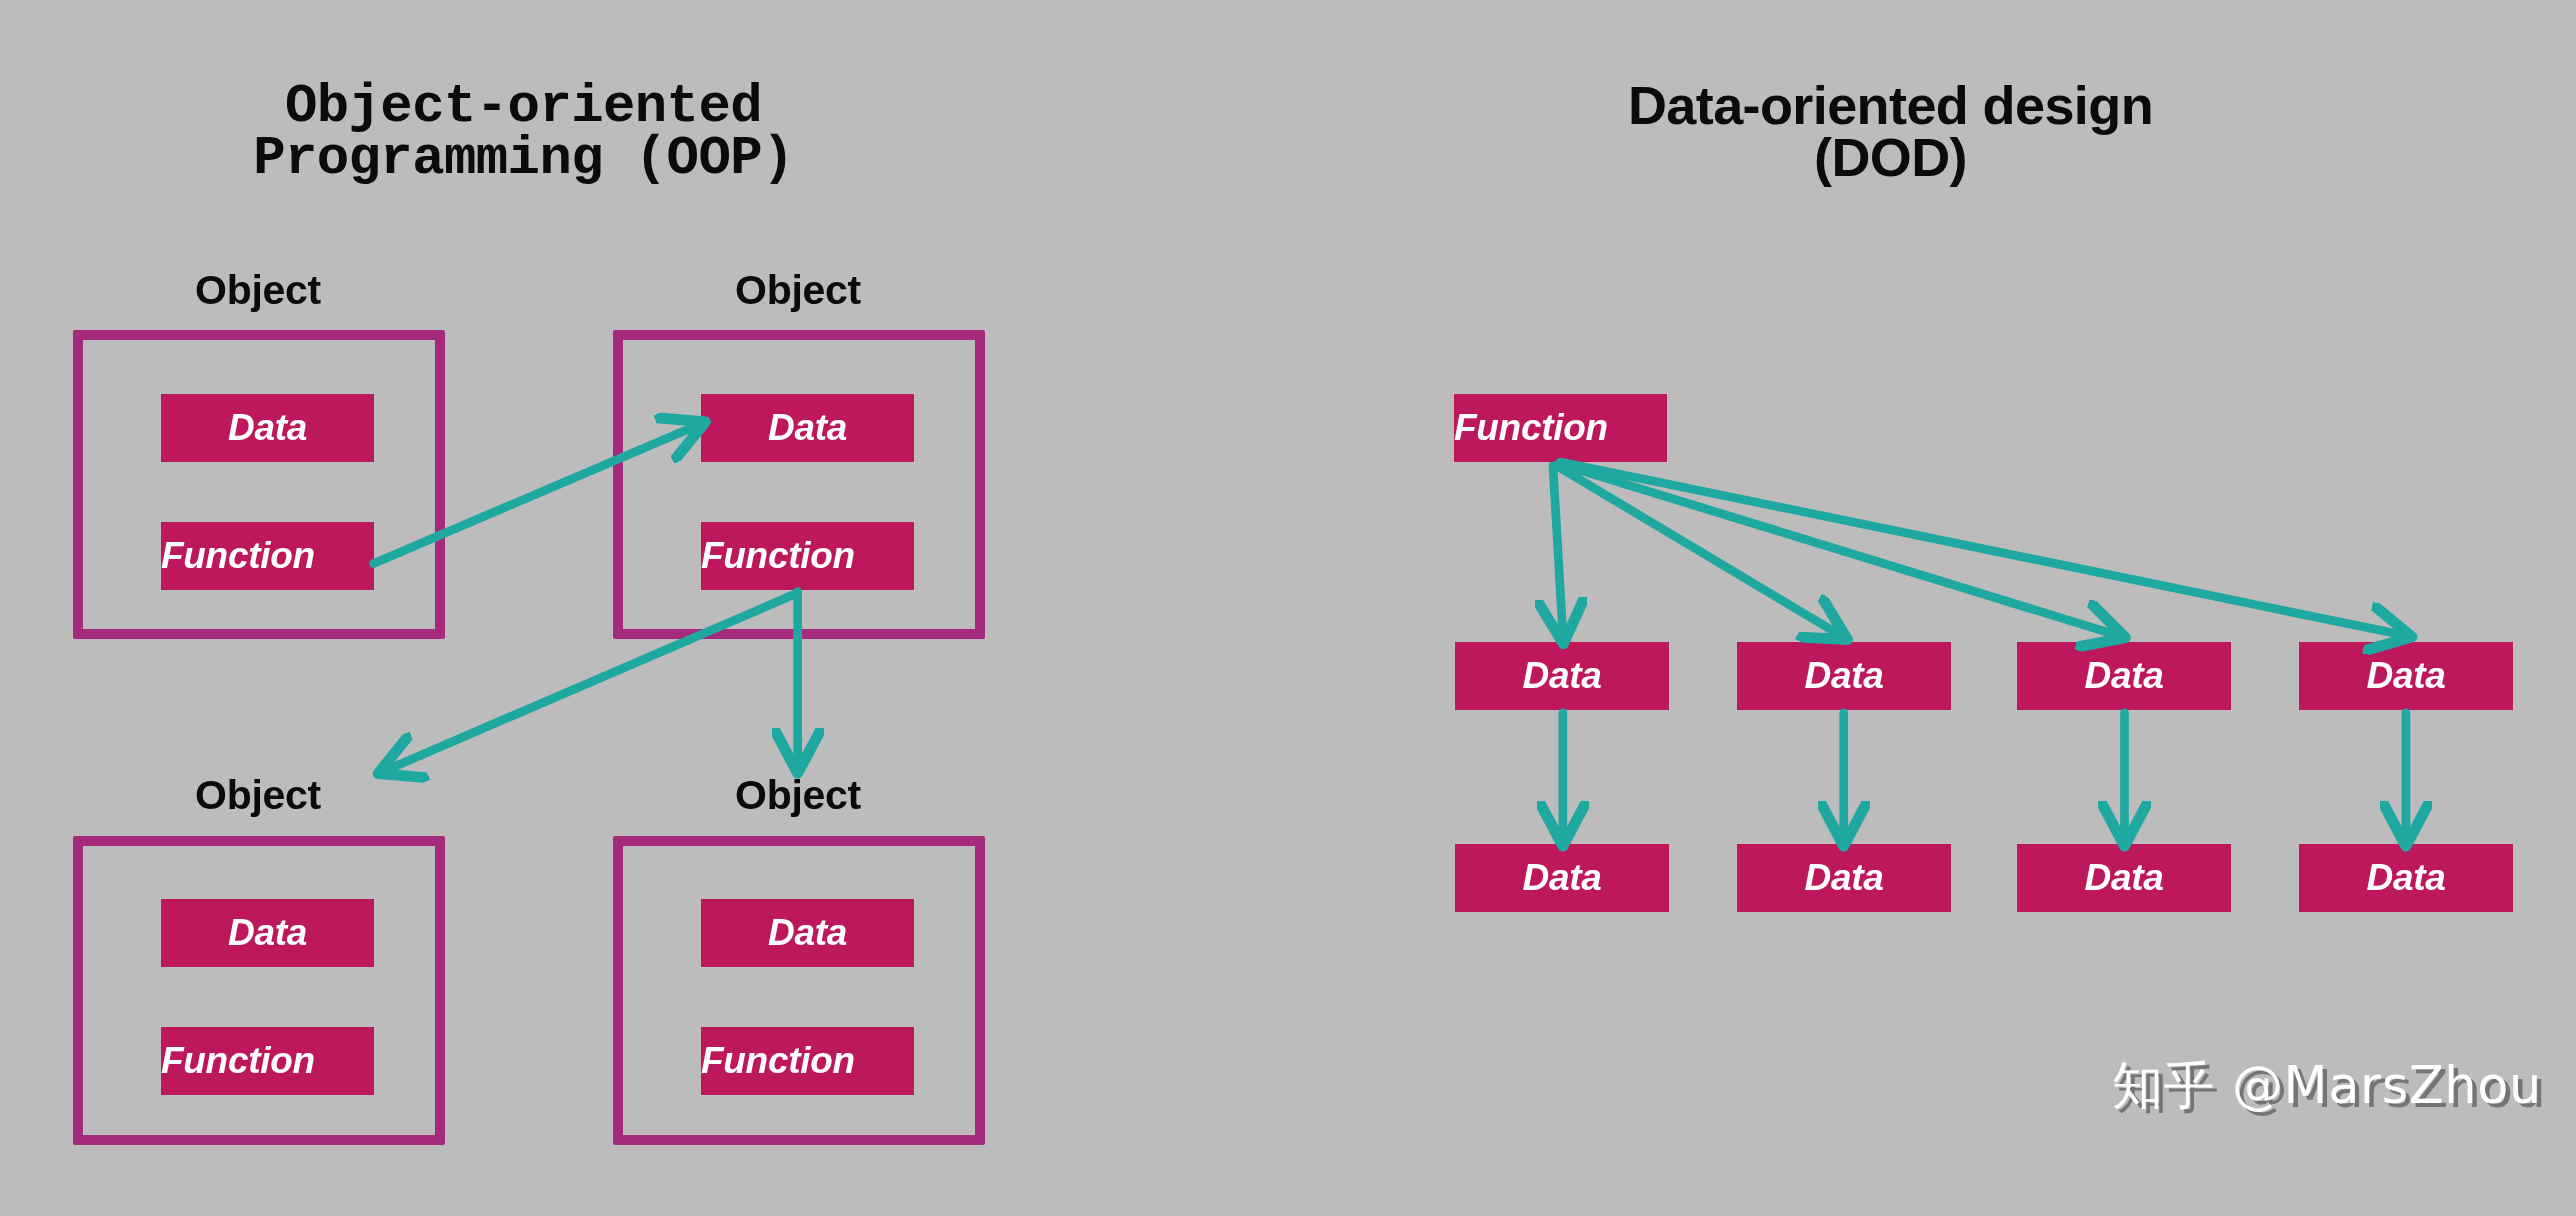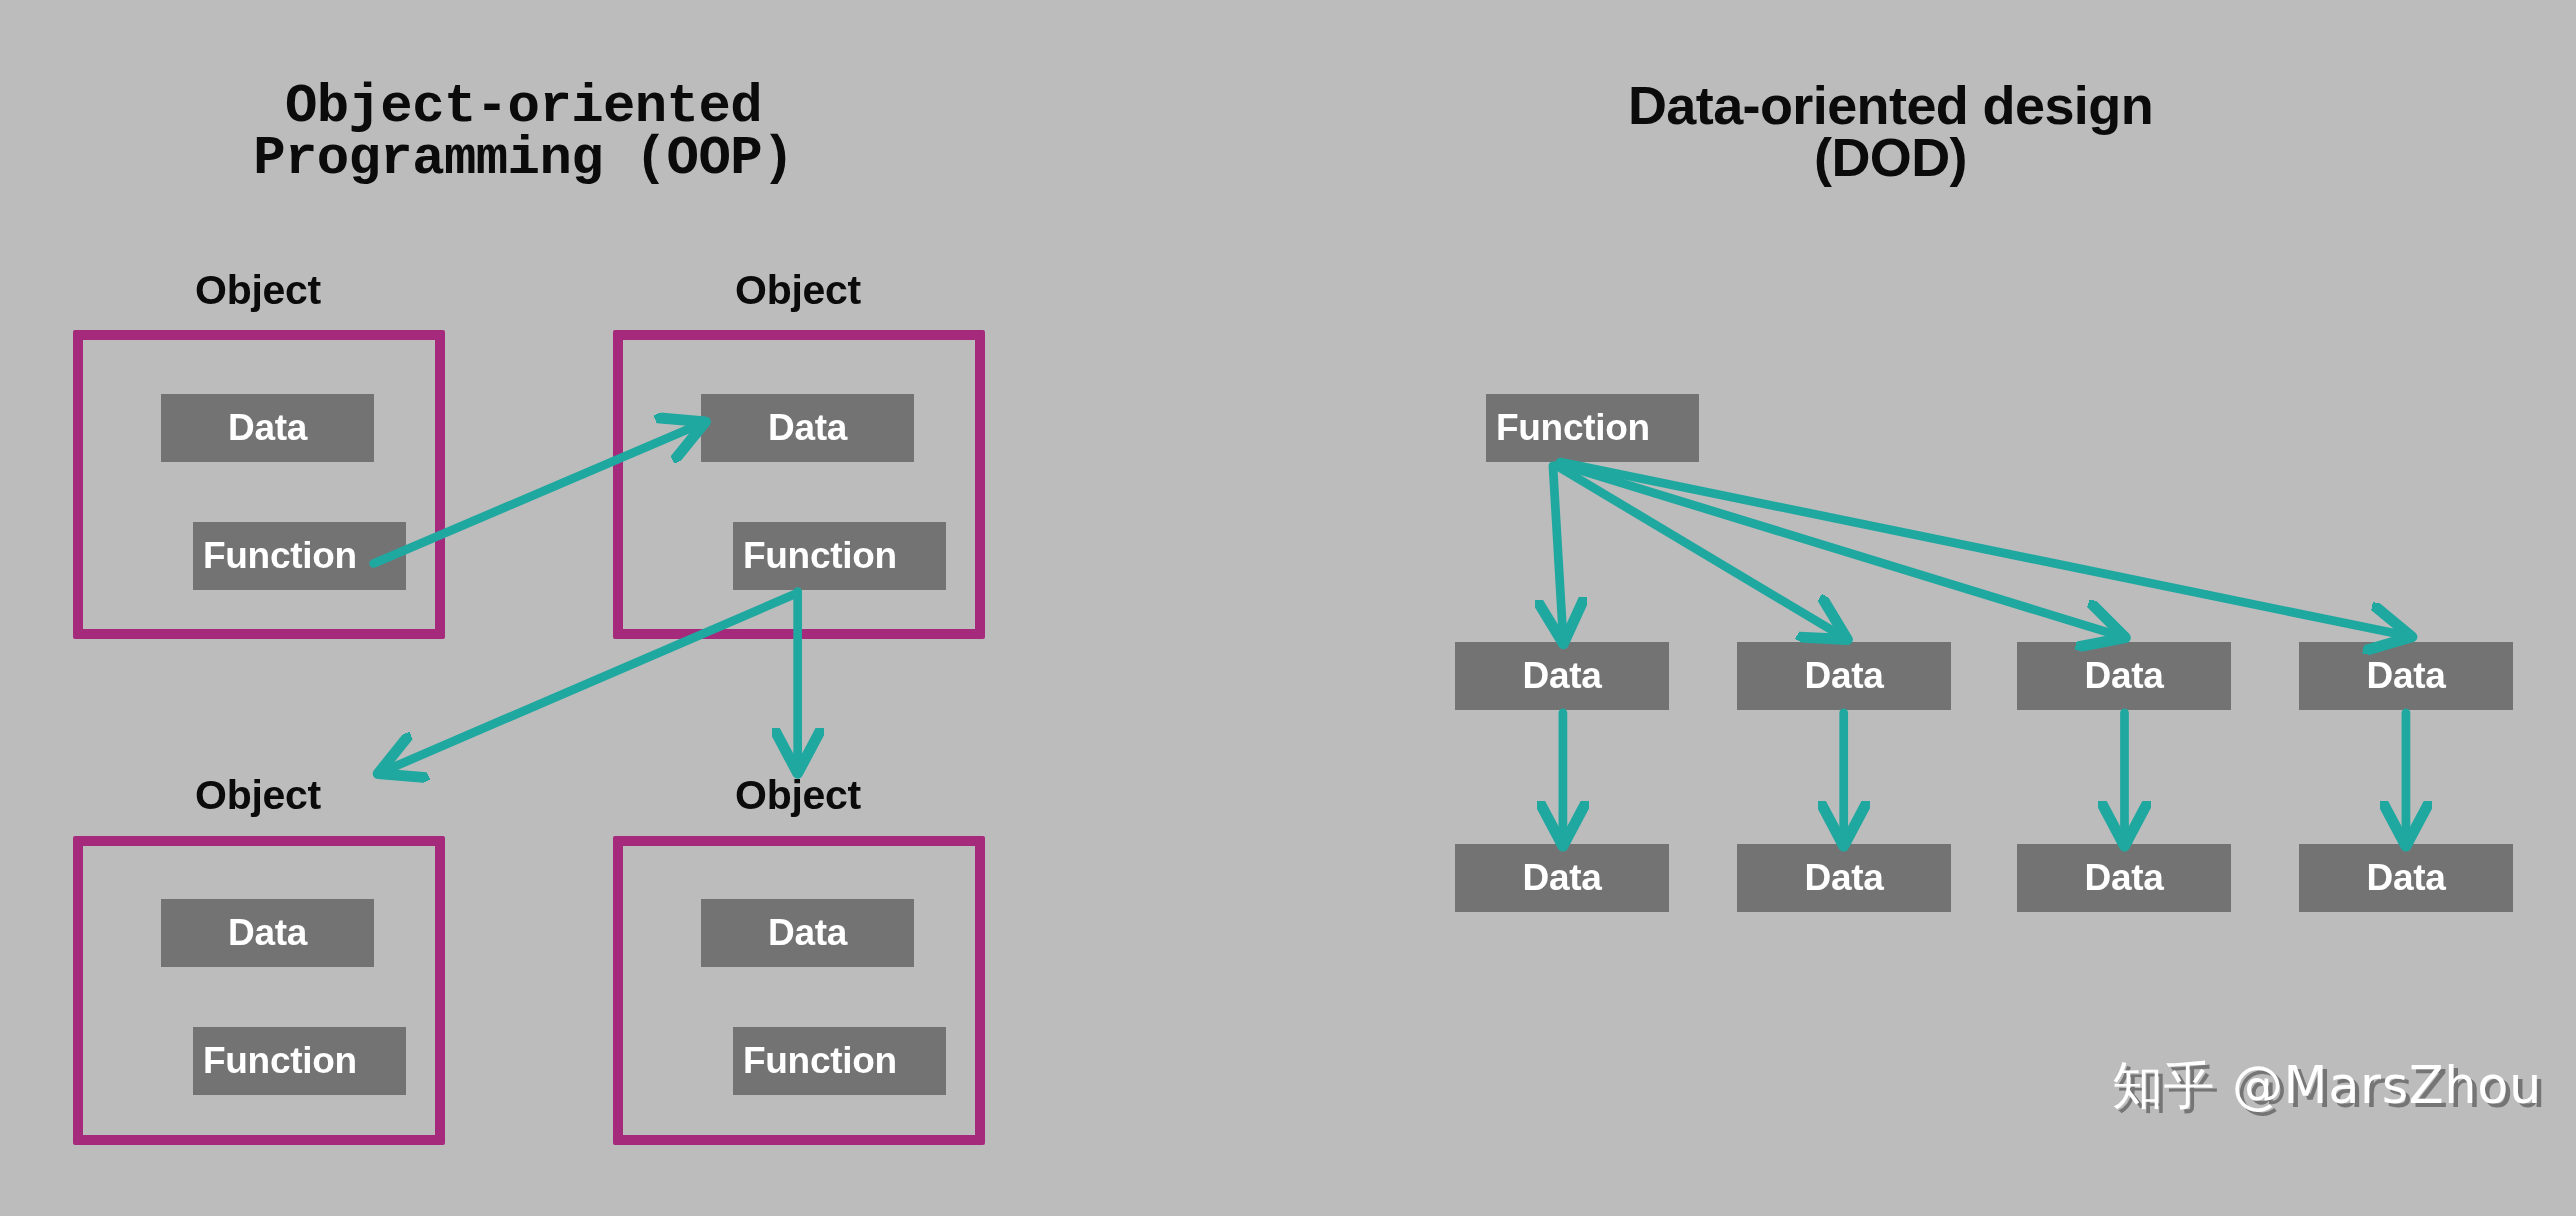--- a/index.html
+++ b/index.html
@@ -38,31 +38,32 @@
   .obj-box{
     position:absolute;
     border:10px solid #a62a7c;
     box-sizing:border-box;
     border-radius:1.9px;
     background:transparent;
   }
 
   .orange{
     position:absolute;
-    background:#737373;
+    background:#be185d;
     color:#ffffff;
     font-weight:bold;
     font-size:37px;
     display:flex;
     align-items:center;
     justify-content:center;
     letter-spacing:-0.3px;
     box-sizing:border-box;
+    font-style:italic;
   }
-  .orange.left-align{justify-content:flex-start;padding-left:10px;margin-left:32px;}
+  .orange.left-align{justify-content:flex-start;}
 
   svg.arrows{
     position:absolute;left:0;top:0;width:2576px;height:1216px;
     pointer-events:none;
   }
 
   #watermark{
     position:absolute;
     right:34px;top:1052px;
     color:#ffffff;

